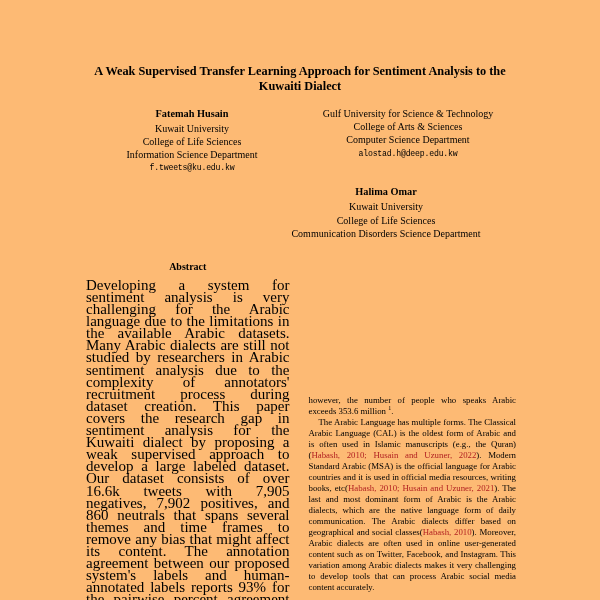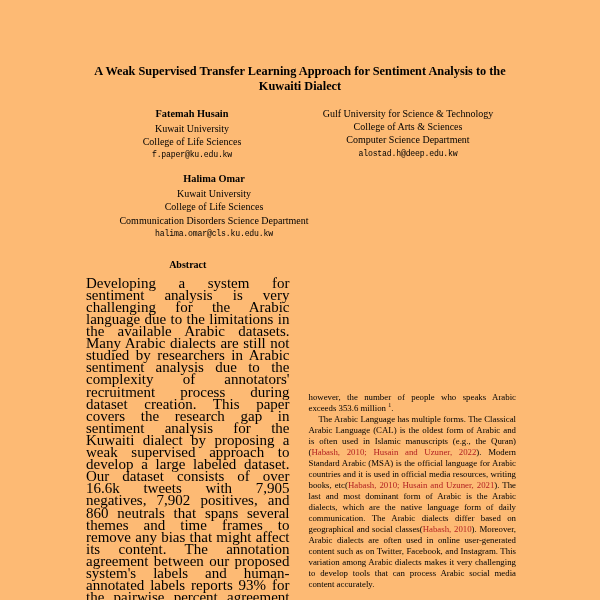--- a/index.html
+++ b/index.html
@@ -14,21 +14,21 @@
     overflow: hidden;
     position: relative;
   }
   .title {
     text-align: center;
     font-weight: 700;
     font-size: 12.3px;
     line-height: 1.22;
   }
   .authors-row { display: flex; margin-top: 13px; }
-  .authors-row.second { justify-content: flex-start; }
+  .authors-row.second { justify-content: flex-end; }
   .author-block { flex: 1; text-align: center; }
   .authors-row.second .author-block { flex: 0 1 auto; min-width: 260px; }
   .author-name { font-weight: 700; font-size: 10.3px; line-height: 1.35; margin-bottom: 1px; }
   .author-affil { font-size: 10px; line-height: 1.32; }
   .author-email {
     font-family: "Liberation Mono", "DejaVu Sans Mono", monospace;
     font-size: 8.2px;
     letter-spacing: -0.2px;
     margin-top: 2px;
   }
@@ -47,37 +47,37 @@
 
 <div class="page">
 
   <h1 class="title">A Weak Supervised Transfer Learning Approach for Sentiment Analysis to the Kuwaiti Dialect</h1>
 
   <div class="authors-row">
     <div class="author-block">
       <div class="author-name">Fatemah Husain</div>
       <div class="author-affil">Kuwait University</div>
       <div class="author-affil">College of Life Sciences</div>
-      <div class="author-email">f.paper@ku.edu.kw</div>
+      <div class="author-affil">Information Science Department</div>
+      <div class="author-email">f.tweets@ku.edu.kw</div>
     </div>
     <div class="author-block">
       <div class="author-affil">Gulf University for Science &amp; Technology</div>
       <div class="author-affil">College of Arts &amp; Sciences</div>
       <div class="author-affil">Computer Science Department</div>
       <div class="author-email">alostad.h@deep.edu.kw</div>
     </div>
   </div>
 
   <div class="authors-row second">
     <div class="author-block">
       <div class="author-name">Halima Omar</div>
       <div class="author-affil">Kuwait University</div>
       <div class="author-affil">College of Life Sciences</div>
       <div class="author-affil">Communication Disorders Science Department</div>
-      <div class="author-email">halima.omar@cls.ku.edu.kw</div>
     </div>
   </div>
 
   <div class="columns">
 
     <div class="col col-left">
       <div class="abstract-heading">Abstract</div>
       <p class="abstract-text body-para">Developing a system for sentiment analysis is very challenging for the Arabic language due to the limitations in the available Arabic datasets. Many Arabic dialects are still not studied by researchers in Arabic sentiment analysis due to the complexity of annotators' recruitment process during dataset creation. This paper covers the research gap in sentiment analysis for the Kuwaiti dialect by proposing a weak supervised approach to develop a large labeled dataset. Our dataset consists of over 16.6k tweets with 7,905 negatives, 7,902 positives, and 860 neutrals that spans several themes and time frames to remove any bias that might affect its content. The annotation agreement between our proposed system's labels and human-annotated labels reports 93% for the pairwise percent agreement and 0.87 for Cohen's kappa coefficient. Furthermore, we evaluate our dataset using multiple traditional machine learning classifiers and advanced deep learning language models to test its performance. The results report 89% accuracy when applied to the testing dataset using the ARBERT model.</p>
     </div>
 

